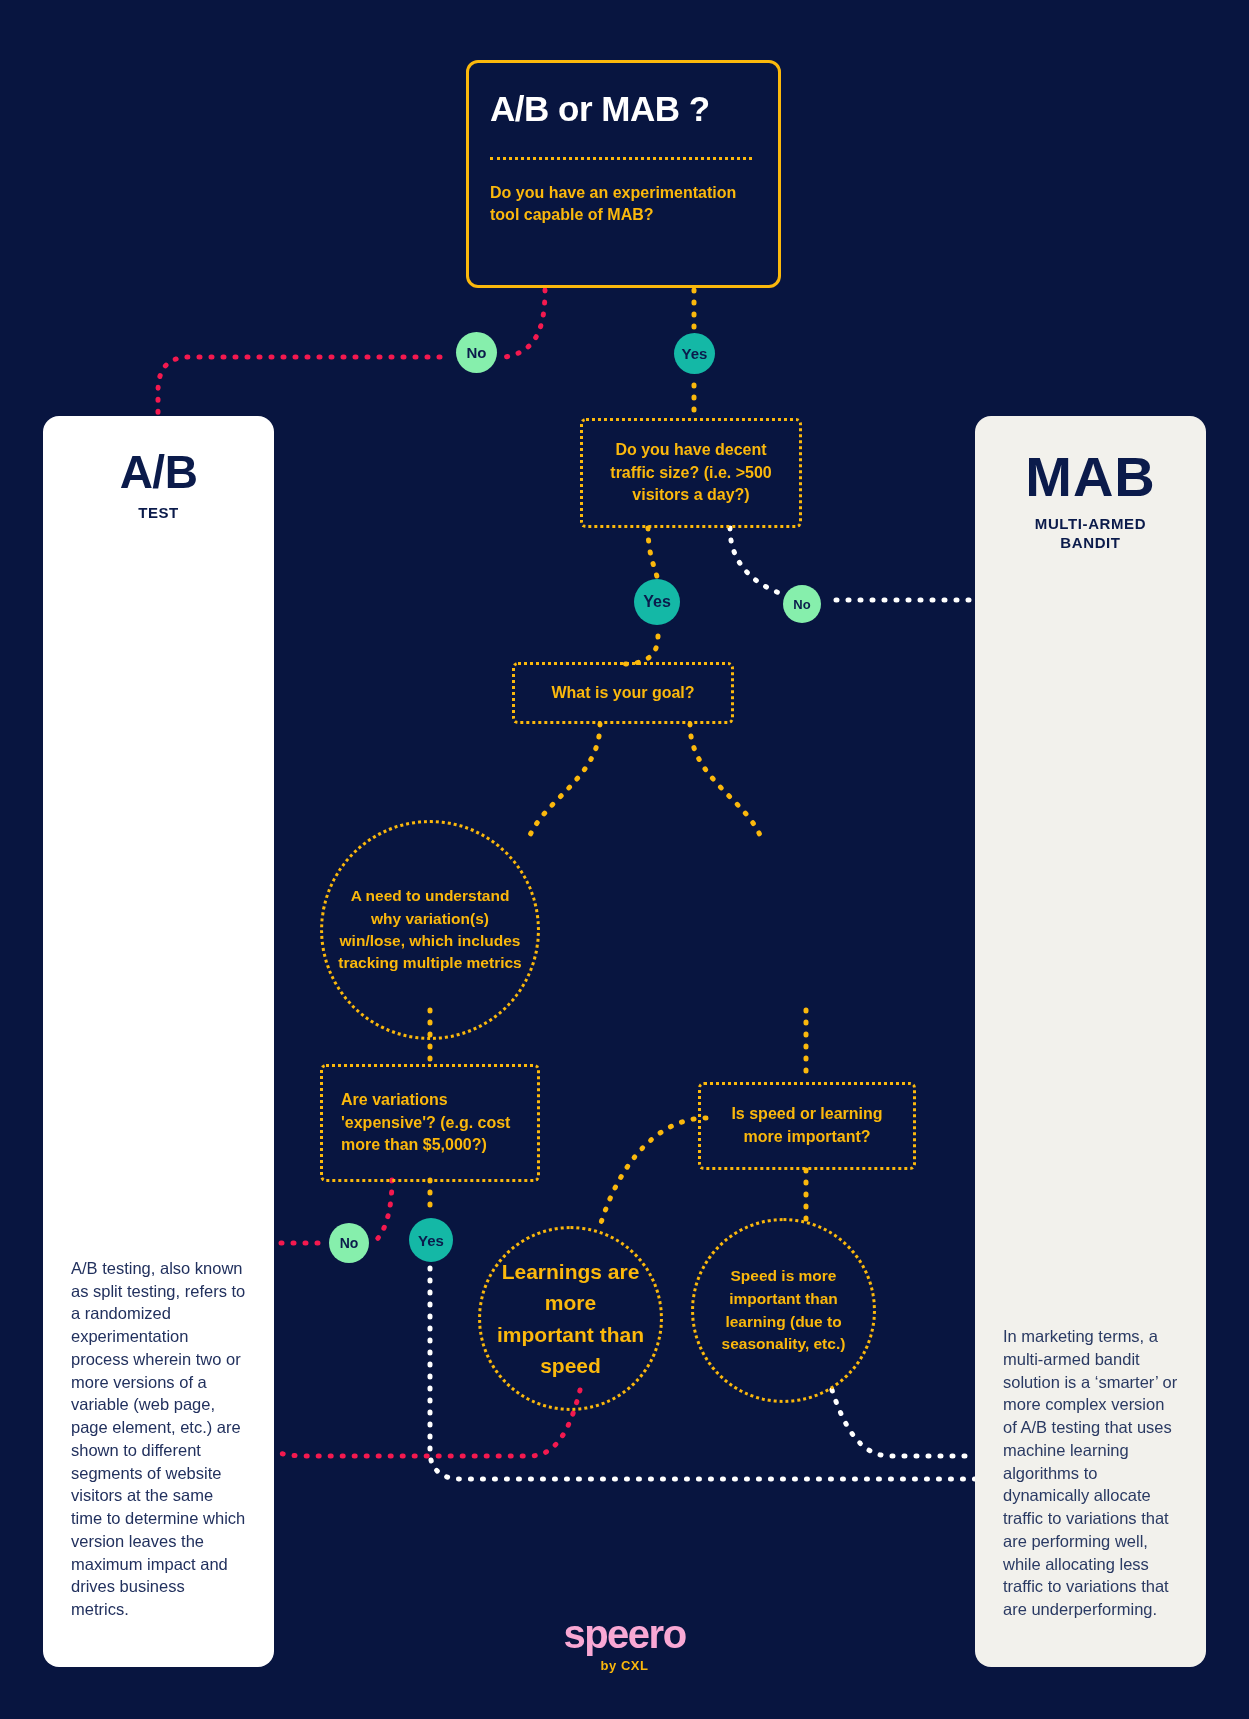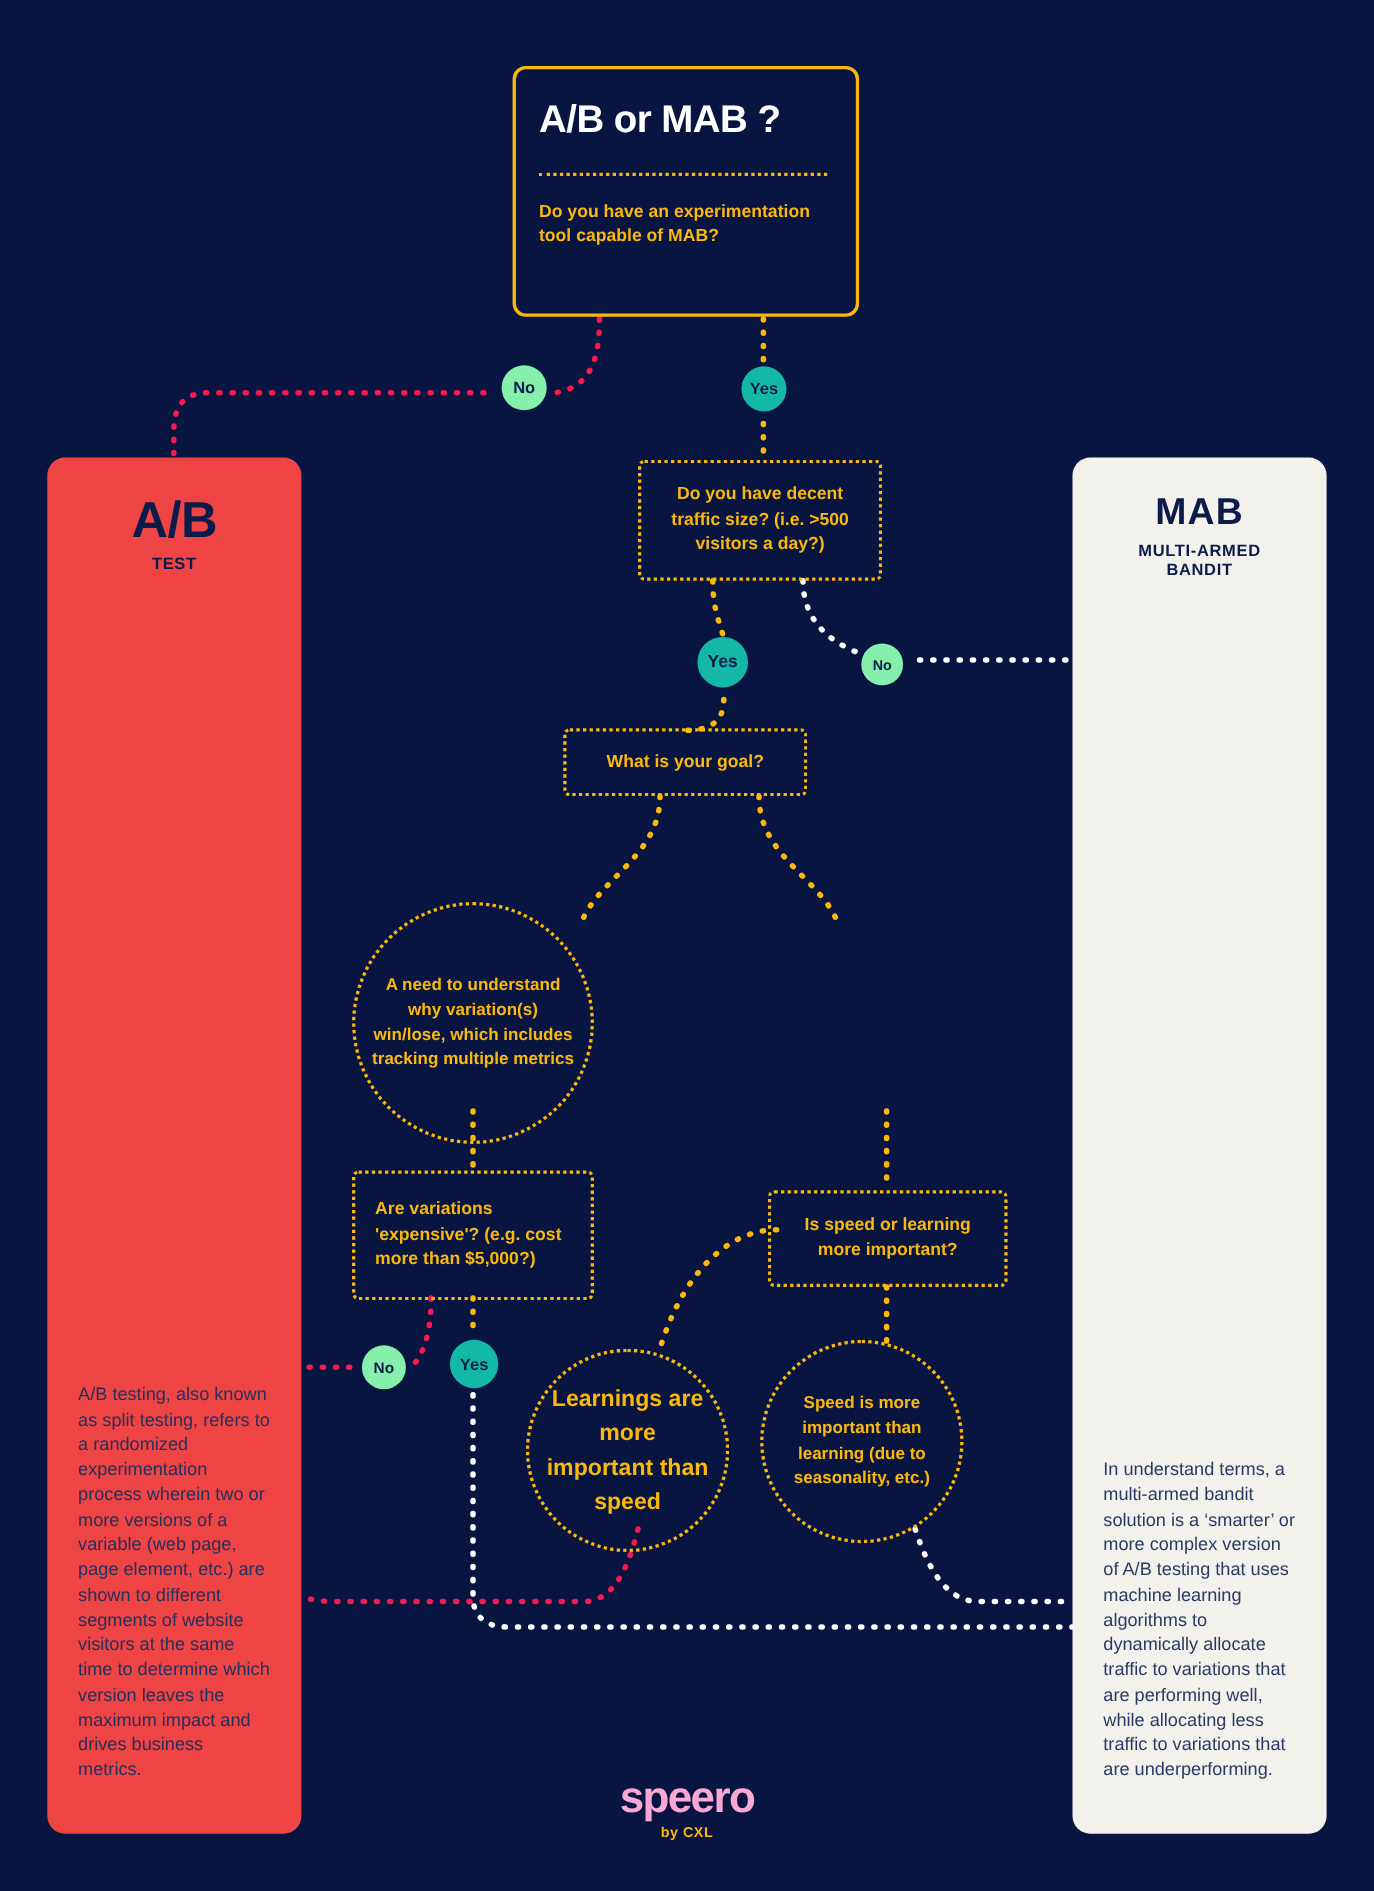--- a/index.html
+++ b/index.html
@@ -26,36 +26,36 @@
   .side-panel {
     position: absolute;
     border-radius: 16px;
     z-index: 3;
     display: flex;
     flex-direction: column;
   }
   #ab-panel {
     left: 43px; top: 416px;
     width: 231px; height: 1251px;
-    background: #ef4444;
+    background: #ffffff;
   }
   #mab-panel {
     left: 975px; top: 416px;
     width: 231px; height: 1251px;
     background: #F2F1EC;
   }
   .panel-head { padding-top: 32px; text-align: center; }
   .panel-title {
     font-size: 46px;
     font-weight: 800;
     letter-spacing: -0.5px;
     color: #0B1B4B;
     line-height: 1.05;
   }
-  #mab-panel .panel-title { font-size: 34px; letter-spacing: 1px; }
+  #mab-panel .panel-title { font-size: 56px; letter-spacing: 1px; }
   .panel-sub {
     margin-top: 8px;
     font-size: 15px;
     font-weight: 800;
     letter-spacing: 0.6px;
     color: #0B1B4B;
     line-height: 1.25;
   }
   .panel-body {
     margin-top: auto;
@@ -241,21 +241,21 @@
       <div class="panel-sub">TEST</div>
     </div>
     <div class="panel-body">A/B testing, also known as split testing, refers to a randomized experimentation process wherein two or more versions of a variable (web page, page element, etc.) are shown to different segments of website visitors at the same time to determine which version leaves the maximum impact and drives business metrics.</div>
   </div>
 
   <div id="mab-panel" class="side-panel">
     <div class="panel-head">
       <div class="panel-title">MAB</div>
       <div class="panel-sub">MULTI-ARMED<br>BANDIT</div>
     </div>
-    <div class="panel-body">In understand terms, a multi-armed bandit solution is a ‘smarter’ or more complex version of A/B testing that uses machine learning algorithms to dynamically allocate traffic to variations that are performing well, while allocating less traffic to variations that are underperforming.</div>
+    <div class="panel-body">In marketing terms, a multi-armed bandit solution is a ‘smarter’ or more complex version of A/B testing that uses machine learning algorithms to dynamically allocate traffic to variations that are performing well, while allocating less traffic to variations that are underperforming.</div>
   </div>
 
   <div id="logo">
     <div id="logo-word">speero</div>
     <div id="logo-sub">by CXL</div>
   </div>
 
 </div>
 
 </body></html>

